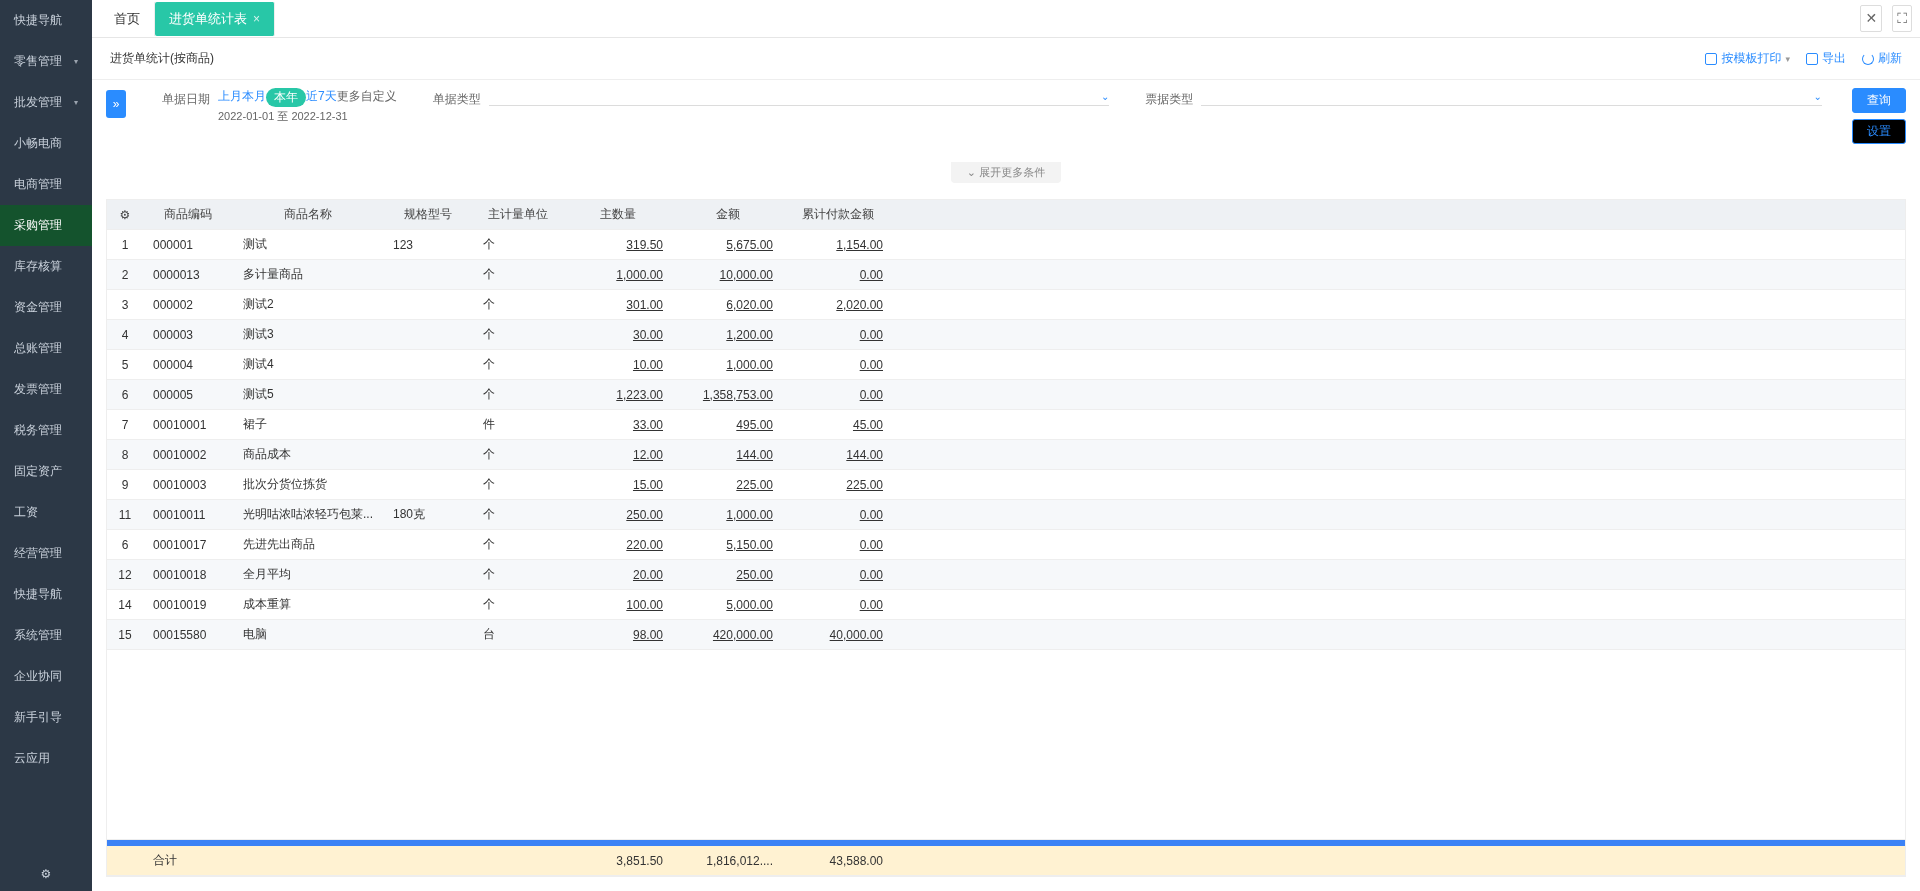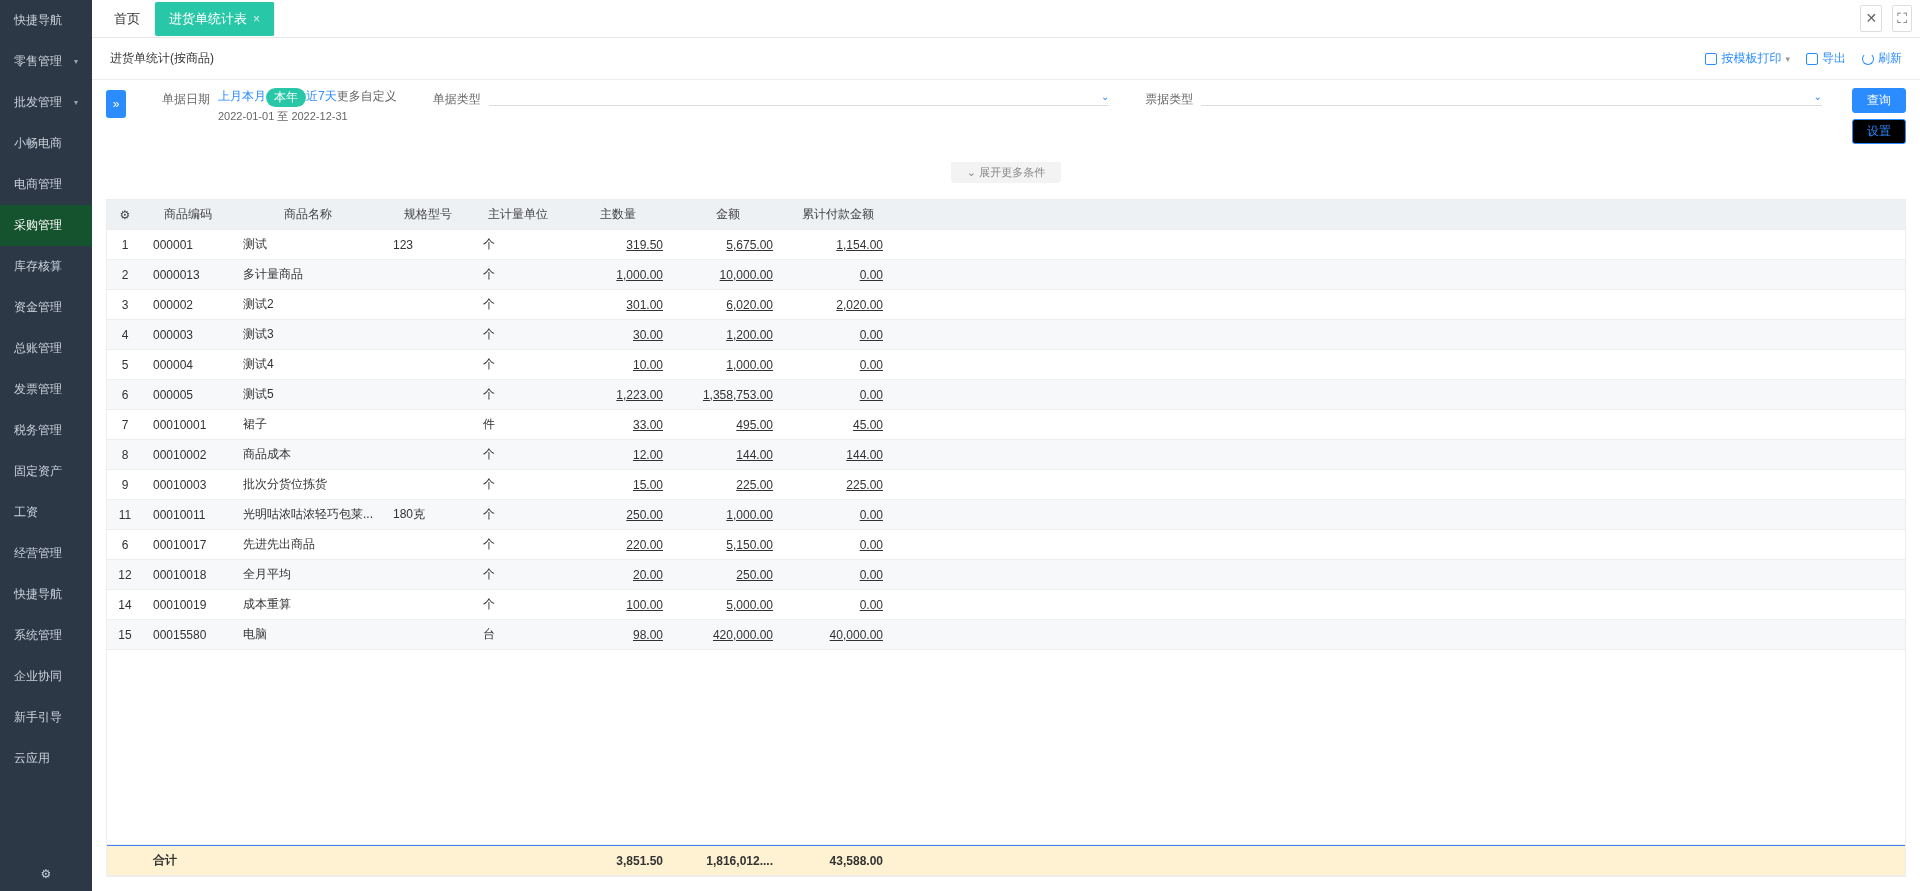--- a/index.html
+++ b/index.html
@@ -62,21 +62,21 @@
 .col-idx { width: 44px; text-align: center; }
 .col-code { width: 90px; }
 .col-name { width: 150px; }
 .col-spec { width: 90px; }
 .col-unit { width: 90px; text-align: left; }
 .col-qty, .col-amt, .col-paid { width: 110px; text-align: right; }
 .link-num { text-decoration: underline; color: #333; cursor: pointer; }
 .gear-th { width: 36px; text-align: center; }
 
 .totals-row { background: #fff2d2 !important; }
-.totals-row td { border-top: 1px solid #3b82f6; font-weight: bold; }
+.totals-row td { border-top: 6px solid #3b82f6; font-weight: normal; }
 .totals-wrap { border: 1px solid #eee; border-top: none; }
 </style>
 </head>
 <body>
 
 <div class="app">
 
   <div class="sidebar">
     <div id="sidebar-items">
         <div class="sidebar-item">

